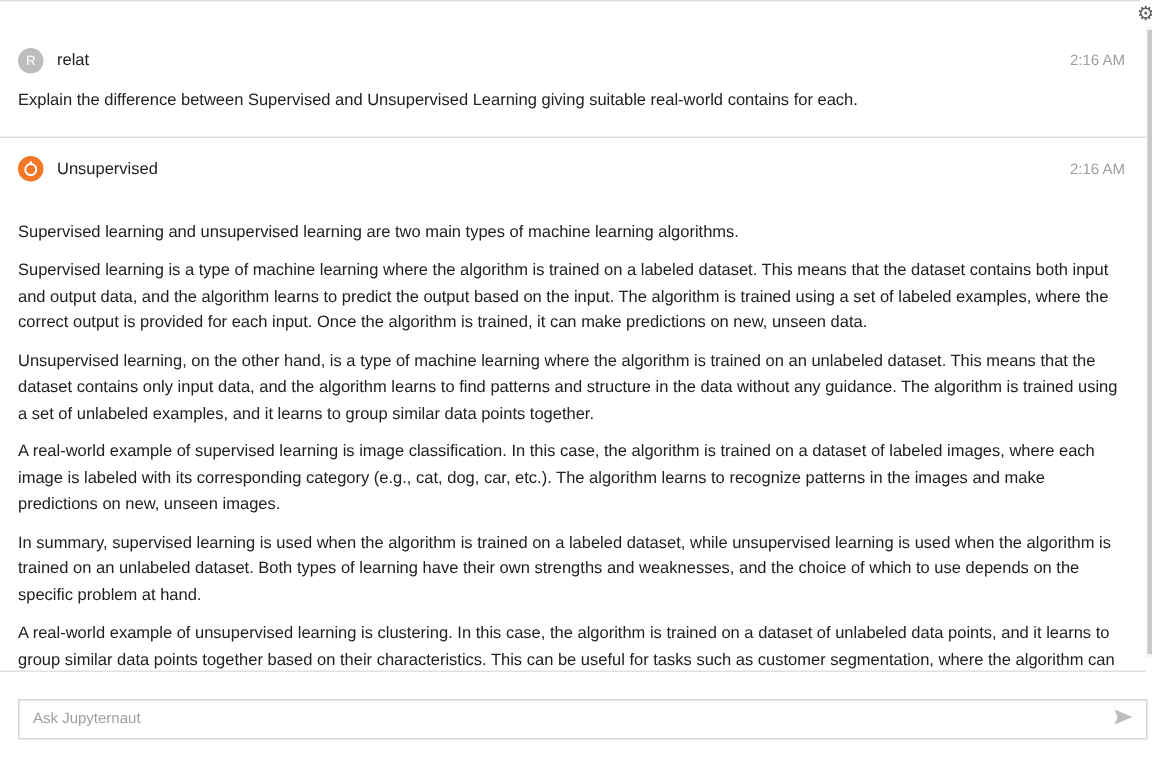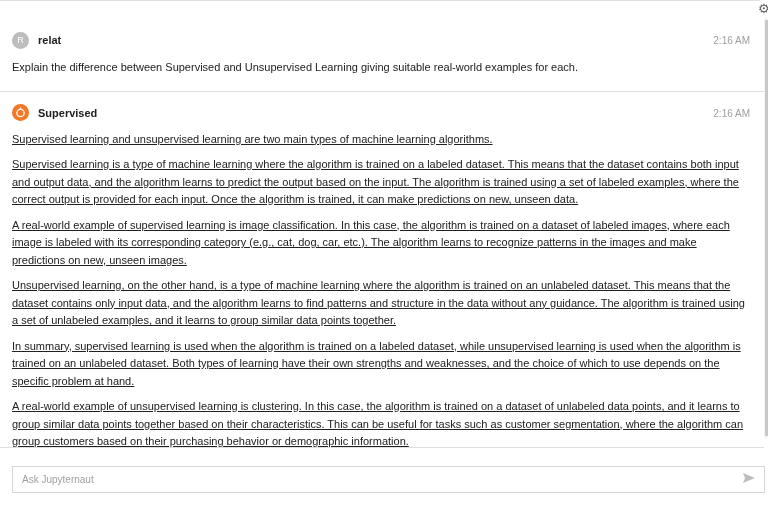--- a/index.html
+++ b/index.html
@@ -30,25 +30,25 @@
   .msg-bot { padding-top: 12px; }
   .msg-header { display: flex; align-items: center; height: 18px; position: relative; }
   .avatar {
     width: 17px; height: 17px; border-radius: 50%;
     display: flex; align-items: center; justify-content: center;
     font-size: 9px; color: #fff; flex: 0 0 auto;
   }
   .avatar-user { background: #bdbdbd; }
   .avatar-bot { background: #f37726; }
   .avatar-bot svg { display: block; }
-  .sender { font-weight: bold; font-size: 11px; margin-left: 9px; color: #212121; }
+  .sender { font-weight: normal; font-size: 11px; margin-left: 9px; color: #212121; }
   .timestamp { position: absolute; right: 2px; top: 4px; font-size: 10px; color: #9e9e9e; }
   .msg-body { font-size: 11px; line-height: 17.5px; color: #212121; }
   .msg-user .msg-body { margin-top: 10px; }
-  .msg-bot .msg-body { margin-top: 9px; text-decoration: underline; }
+  .msg-bot .msg-body { margin-top: 25px; }
   .msg-bot .msg-body p { margin-bottom: 8px; }
   .input-wrap {
     position: absolute; left: 12px; top: 466px; width: 753px; height: 27px;
     border: 1px solid #d6d6d6; background: #fff;
     display: flex; align-items: center; gap: 32px;
   }
   .input-wrap input {
     flex: 1 1 auto; border: none; outline: none; height: 100%;
     padding-left: 9px; font-size: 10px; color: #212121; background: transparent;
     font-family: "Liberation Sans", "DejaVu Sans", sans-serif;
@@ -70,39 +70,39 @@
 
   <div class="messages">
     <div class="msg msg-user">
       <div class="msg-header">
         <div class="avatar avatar-user">
           <span>R</span>
         </div>
         <span class="sender">relat</span>
         <span class="timestamp">2:16 AM</span>
       </div>
-      <div class="msg-body">Explain the difference between Supervised and Unsupervised Learning giving suitable real-world examples for each.</div>
+      <div class="msg-body">Explain the difference between Supervised and Unsupervised Learning giving suitable real-world contains for each.</div>
     </div>
 
     <div class="msg msg-bot">
       <div class="msg-header">
         <div class="avatar avatar-bot">
           <svg width="11" height="11" viewBox="0 0 12 12">
             <circle cx="6" cy="6.6" r="4" fill="none" stroke="#fff" stroke-width="1.4"></circle>
             <circle cx="6" cy="1.6" r="1" fill="#fff"></circle>
           </svg>
         </div>
-        <span class="sender">Supervised</span>
+        <span class="sender">Unsupervised</span>
         <span class="timestamp">2:16 AM</span>
       </div>
       <div class="msg-body">
         <p>Supervised learning and unsupervised learning are two main types of machine learning algorithms.</p>
         <p>Supervised learning is a type of machine learning where the algorithm is trained on a labeled dataset. This means that the dataset contains both input and output data, and the algorithm learns to predict the output based on the input. The algorithm is trained using a set of labeled examples, where the correct output is provided for each input. Once the algorithm is trained, it can make predictions on new, unseen data.</p>
+        <p>Unsupervised learning, on the other hand, is a type of machine learning where the algorithm is trained on an unlabeled dataset. This means that the dataset contains only input data, and the algorithm learns to find patterns and structure in the data without any guidance. The algorithm is trained using a set of unlabeled examples, and it learns to group similar data points together.</p>
         <p>A real-world example of supervised learning is image classification. In this case, the algorithm is trained on a dataset of labeled images, where each image is labeled with its corresponding category (e.g., cat, dog, car, etc.). The algorithm learns to recognize patterns in the images and make predictions on new, unseen images.</p>
-        <p>Unsupervised learning, on the other hand, is a type of machine learning where the algorithm is trained on an unlabeled dataset. This means that the dataset contains only input data, and the algorithm learns to find patterns and structure in the data without any guidance. The algorithm is trained using a set of unlabeled examples, and it learns to group similar data points together.</p>
         <p>In summary, supervised learning is used when the algorithm is trained on a labeled dataset, while unsupervised learning is used when the algorithm is trained on an unlabeled dataset. Both types of learning have their own strengths and weaknesses, and the choice of which to use depends on the specific problem at hand.</p>
         <p>A real-world example of unsupervised learning is clustering. In this case, the algorithm is trained on a dataset of unlabeled data points, and it learns to group similar data points together based on their characteristics. This can be useful for tasks such as customer segmentation, where the algorithm can group customers based on their purchasing behavior or demographic information.</p>
       </div>
     </div>
   </div>
 
   <div class="input-wrap">
     <input type="text" placeholder="Ask Jupyternaut" style="">
     <button class="send-btn">
       <span>

